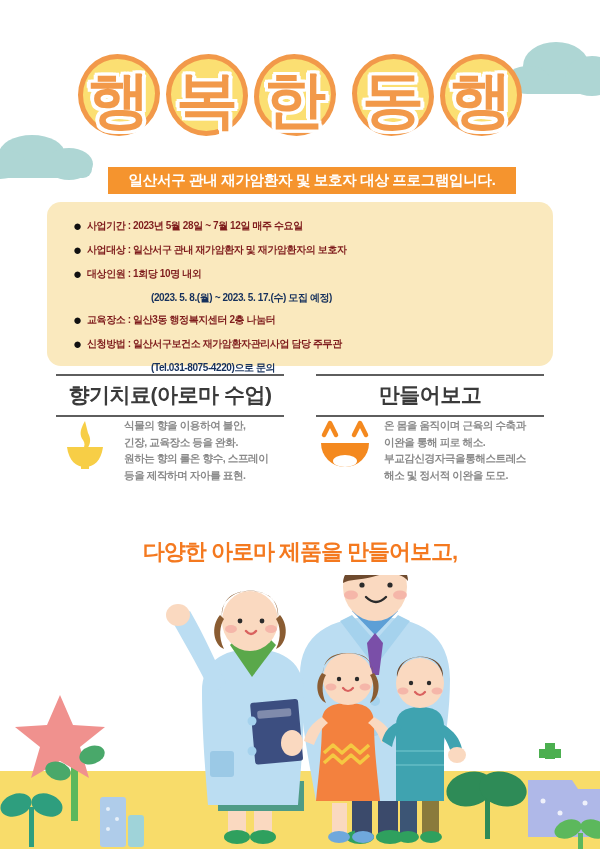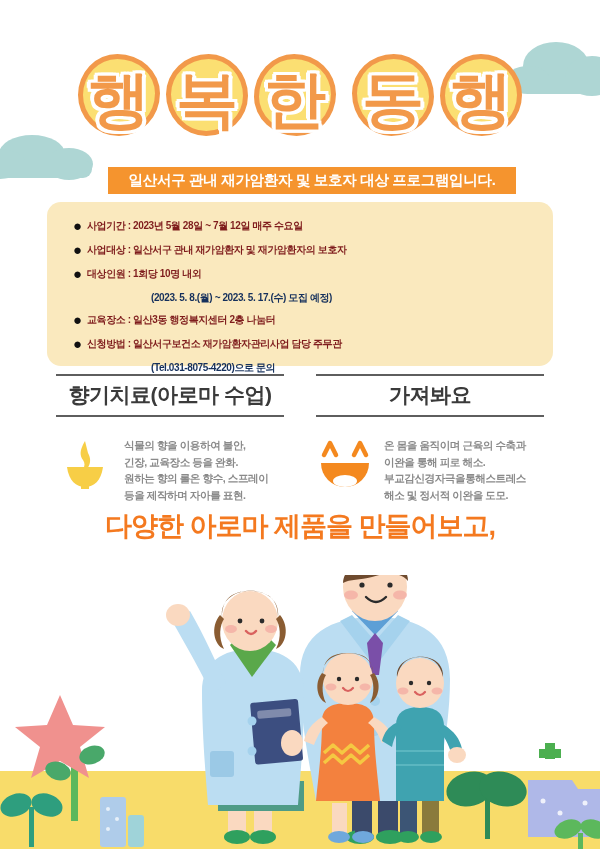--- a/index.html
+++ b/index.html
@@ -155,21 +155,21 @@
     padding: 5px 0 6px;
     text-align: center;
     color: #3A3A3A;
     font-size: 21px;
     font-weight: bold;
     letter-spacing: -0.5px;
   }
   .card-body {
     display: flex;
     align-items: flex-start;
-    padding-top: 20px;
+    padding-top: 0;
     gap: 10px;
   }
   .card-icon {
     flex: 0 0 auto;
     width: 58px;
     display: flex;
     justify-content: center;
     padding-top: 2px;
   }
   .card-lines {
@@ -178,26 +178,26 @@
     font-size: 10.6px;
     font-weight: bold;
     line-height: 16.5px;
     letter-spacing: -0.45px;
     white-space: nowrap;
   }
 
   
   .slogan {
     position: absolute;
-    top: 510px;
+    top: 536px;
     left: 0;
     width: 600px;
     text-align: center;
     color: #F4791F;
-    font-size: 27px;
+    font-size: 22px;
     font-weight: bold;
     line-height: 32px;
     letter-spacing: -1px;
     text-shadow:
       -3px -3px 0 #ffffff,  3px -3px 0 #ffffff,
       -3px  3px 0 #ffffff,  3px  3px 0 #ffffff,
       -3px  0   0 #ffffff,  3px  0   0 #ffffff,
        0   -3px 0 #ffffff,  0    3px 0 #ffffff,
       -4px  2px 0 #ffffff,  4px -2px 0 #ffffff;
   }
@@ -309,21 +309,21 @@
         <div class="card-lines">
           <div>식물의 향을 이용하여 불안,</div>
           <div>긴장, 교육장소 등을 완화.</div>
           <div>원하는 향의 롤온 향수, 스프레이</div>
           <div>등을 제작하며 자아를 표현.</div>
         </div>
       </div>
     </div>
 
     <div class="card">
-      <div class="card-head">가져봐요</div>
+      <div class="card-head">만들어보고</div>
       <div class="card-body">
         <div class="card-icon">
           <svg width="54" height="52" viewBox="0 0 54 52" aria-hidden="true">
             <path d="M6 16 L12 4 L18 16" stroke="#F4891F" stroke-width="4.5" fill="none" stroke-linecap="round" stroke-linejoin="round"></path>
             <path d="M36 16 L42 4 L48 16" stroke="#F4891F" stroke-width="4.5" fill="none" stroke-linecap="round" stroke-linejoin="round"></path>
             <path d="M3 24 L51 24 A24 24 0 0 1 3 24 Z" fill="#F4891F"></path>
             <ellipse cx="27" cy="42" rx="12" ry="6" fill="#ffffff"></ellipse>
           </svg>
         </div>
         <div class="card-lines">

